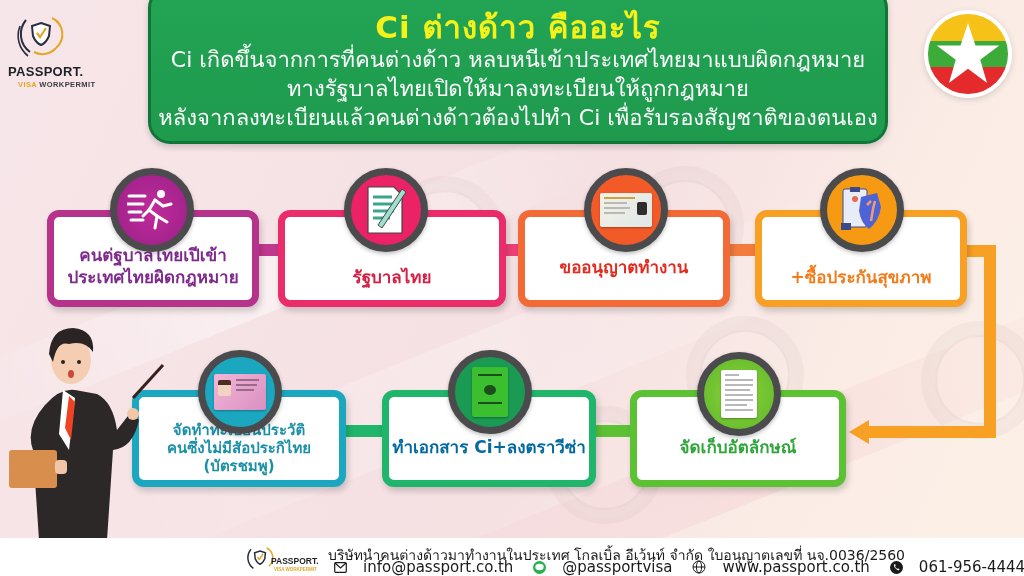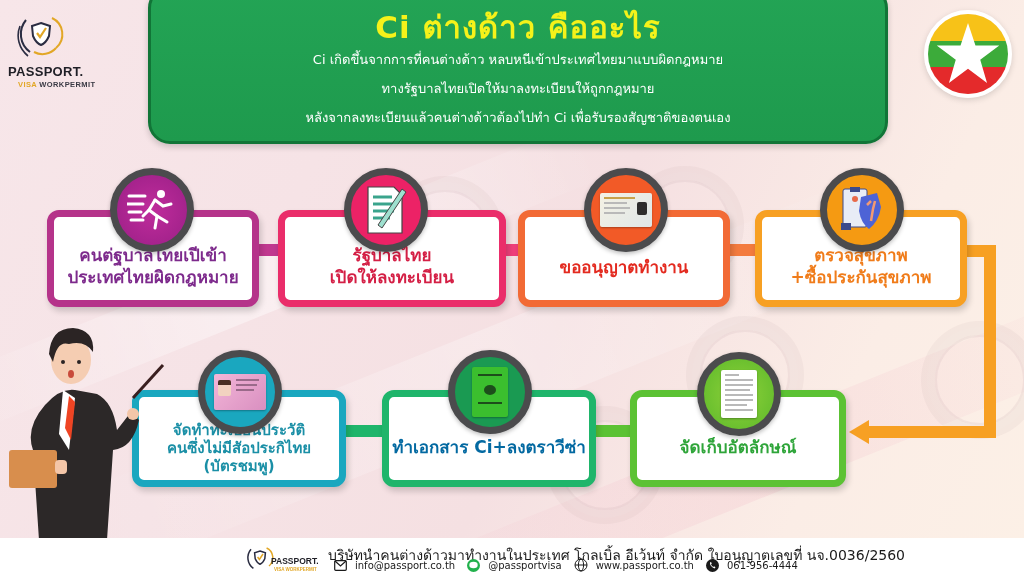--- a/index.html
+++ b/index.html
@@ -33,21 +33,21 @@
     position: absolute; left: 148px; top: -14px; width: 740px; height: 158px;
     background: linear-gradient(180deg, #23a455 0%, #1e9a4d 100%);
     border: 3px solid #117537; border-radius: 22px;
     box-shadow: 0 3px 6px rgba(0,0,0,0.18);
     text-align: center; color: #fff;
   }
   .header-title {
     margin-top: 20px; font-size: 31px; font-weight: bold; color: #f5f21a;
     letter-spacing: 1px; line-height: 36px;
   }
-  .header-line { font-size: 13px; line-height: 29px; color: #ffffff; white-space: nowrap; }
+  .header-line { font-size: 22px; line-height: 29px; color: #ffffff; white-space: nowrap; }
 
   
   .flag {
     position: absolute; left: 924px; top: 10px; width: 88px; height: 88px; border-radius: 50%;
     overflow: hidden; border: 4px solid #fff; box-shadow: 0 2px 6px rgba(0,0,0,0.15);
   }
   .flag .band { height: 33.34%; }
   .flag .yellow { background: #f7c218; }
   .flag .green { background: #3cab3a; }
   .flag .red { background: #e42a2b; }
@@ -84,21 +84,21 @@
   .person { position: absolute; left: 5px; top: 310px; width: 170px; height: 230px; }
 
   
   .footer {
     position: absolute; left: 0; top: 538px; width: 1024px; height: 38px; background: #ffffff;
   }
   .footer-logo { position: absolute; left: 243px; top: 2px; width: 80px; height: 36px; }
   .footer-logo .ft { position: absolute; left: 28px; top: 16px; font-family: "Liberation Sans", sans-serif; font-weight: bold; font-size: 8.5px; color: #1f1f26; }
   .footer-logo .fs { position: absolute; left: 31px; top: 27px; font-family: "Liberation Sans", sans-serif; font-weight: bold; font-size: 4.5px; color: #e2a726; }
   .footer-line1 { position: absolute; left: 328px; top: 6px; font-size: 14px; color: #1a1a1a; white-space: nowrap; }
-  .footer-line2 { position: absolute; left: 334px; top: 20px; font-size: 10px; color: #1a1a1a; white-space: nowrap; display: flex; align-items: center; gap: 8px; }
+  .footer-line2 { position: absolute; left: 334px; top: 20px; font-size: 15px; color: #1a1a1a; white-space: nowrap; display: flex; align-items: center; gap: 16px; }
   .ficon { display: inline-flex; align-items: center; justify-content: center; }
 </style>
 </head>
 <body>
 
 <div class="bg-stripe"></div>
 <div class="bg-stripe s2"></div>
 <div class="bg-stripe s3"></div>
 <div class="wm" style="left:400px;top:190px"></div>
 <div class="wm" style="left:640px;top:180px"></div>
@@ -165,21 +165,20 @@
         <path d="M22 22 L16 28"></path>
         <path d="M30 28 L40 34"></path>
     </g>
     <circle cx="34" cy="6" r="4" fill="#fff"></circle>
   </svg>
 </div>
 
 <div class="card" style="left:278px;top:210px;width:228px;height:97px;border-color:#ea2d6a;color:#d41f45">
   <div class="card-text">
     <div>รัฐบาลไทย</div>
-      <div>เปิดให้ลงทะเบียน</div>
   </div>
 </div>
 <div class="icon-circle" style="left:344px;top:168px;background:#ec2266">
   <svg width="44" height="50" viewBox="0 0 44 50">
     <path d="M4 2 H30 L38 10 V48 H4 Z" fill="#fff" stroke="#444" stroke-width="1.2"></path>
     <g stroke="#3aa48c" stroke-width="3">
         <line x1="9" y1="12" x2="28" y2="12"></line>
         <line x1="9" y1="19" x2="30" y2="19"></line>
         <line x1="9" y1="26" x2="30" y2="26"></line>
         <line x1="9" y1="33" x2="26" y2="33"></line>
@@ -198,21 +197,20 @@
     <i style="width:60%;margin-top:4px;background:#c9a24a"></i>
       <i style="width:45%"></i>
       <i style="width:50%"></i>
       <i style="width:40%"></i>
     <span style="position:absolute;right:5px;top:9px;width:10px;height:13px;background:#2d2d2d;border-radius:2px"></span>
   </div>
 </div>
 
 <div class="card" style="left:755px;top:210px;width:212px;height:97px;border-color:#f7a023;color:#f07c1a">
   <div class="card-text">
-    <div>ตรวจสุขภาพ</div>
       <div>+ซื้อประกันสุขภาพ</div>
   </div>
 </div>
 <div class="icon-circle" style="left:820px;top:168px;background:#f59a12">
   <svg width="50" height="50" viewBox="0 0 50 50">
     <rect x="6" y="4" width="24" height="38" rx="2" fill="#e8ecf6" stroke="#3c4a8c" stroke-width="1"></rect>
     <rect x="13" y="2" width="10" height="5" fill="#3c4a8c"></rect>
     <circle cx="18" cy="14" r="3" fill="#e86a4a"></circle>
     <path d="M24 12 L40 8 L44 22 Q42 36 32 44 Q24 38 22 26 Z" fill="#4d63d6"></path>
     <path d="M30 20 L34 16 M38 16 L36 24 L34 36" stroke="#f29a73" stroke-width="2.5" fill="none"></path>

